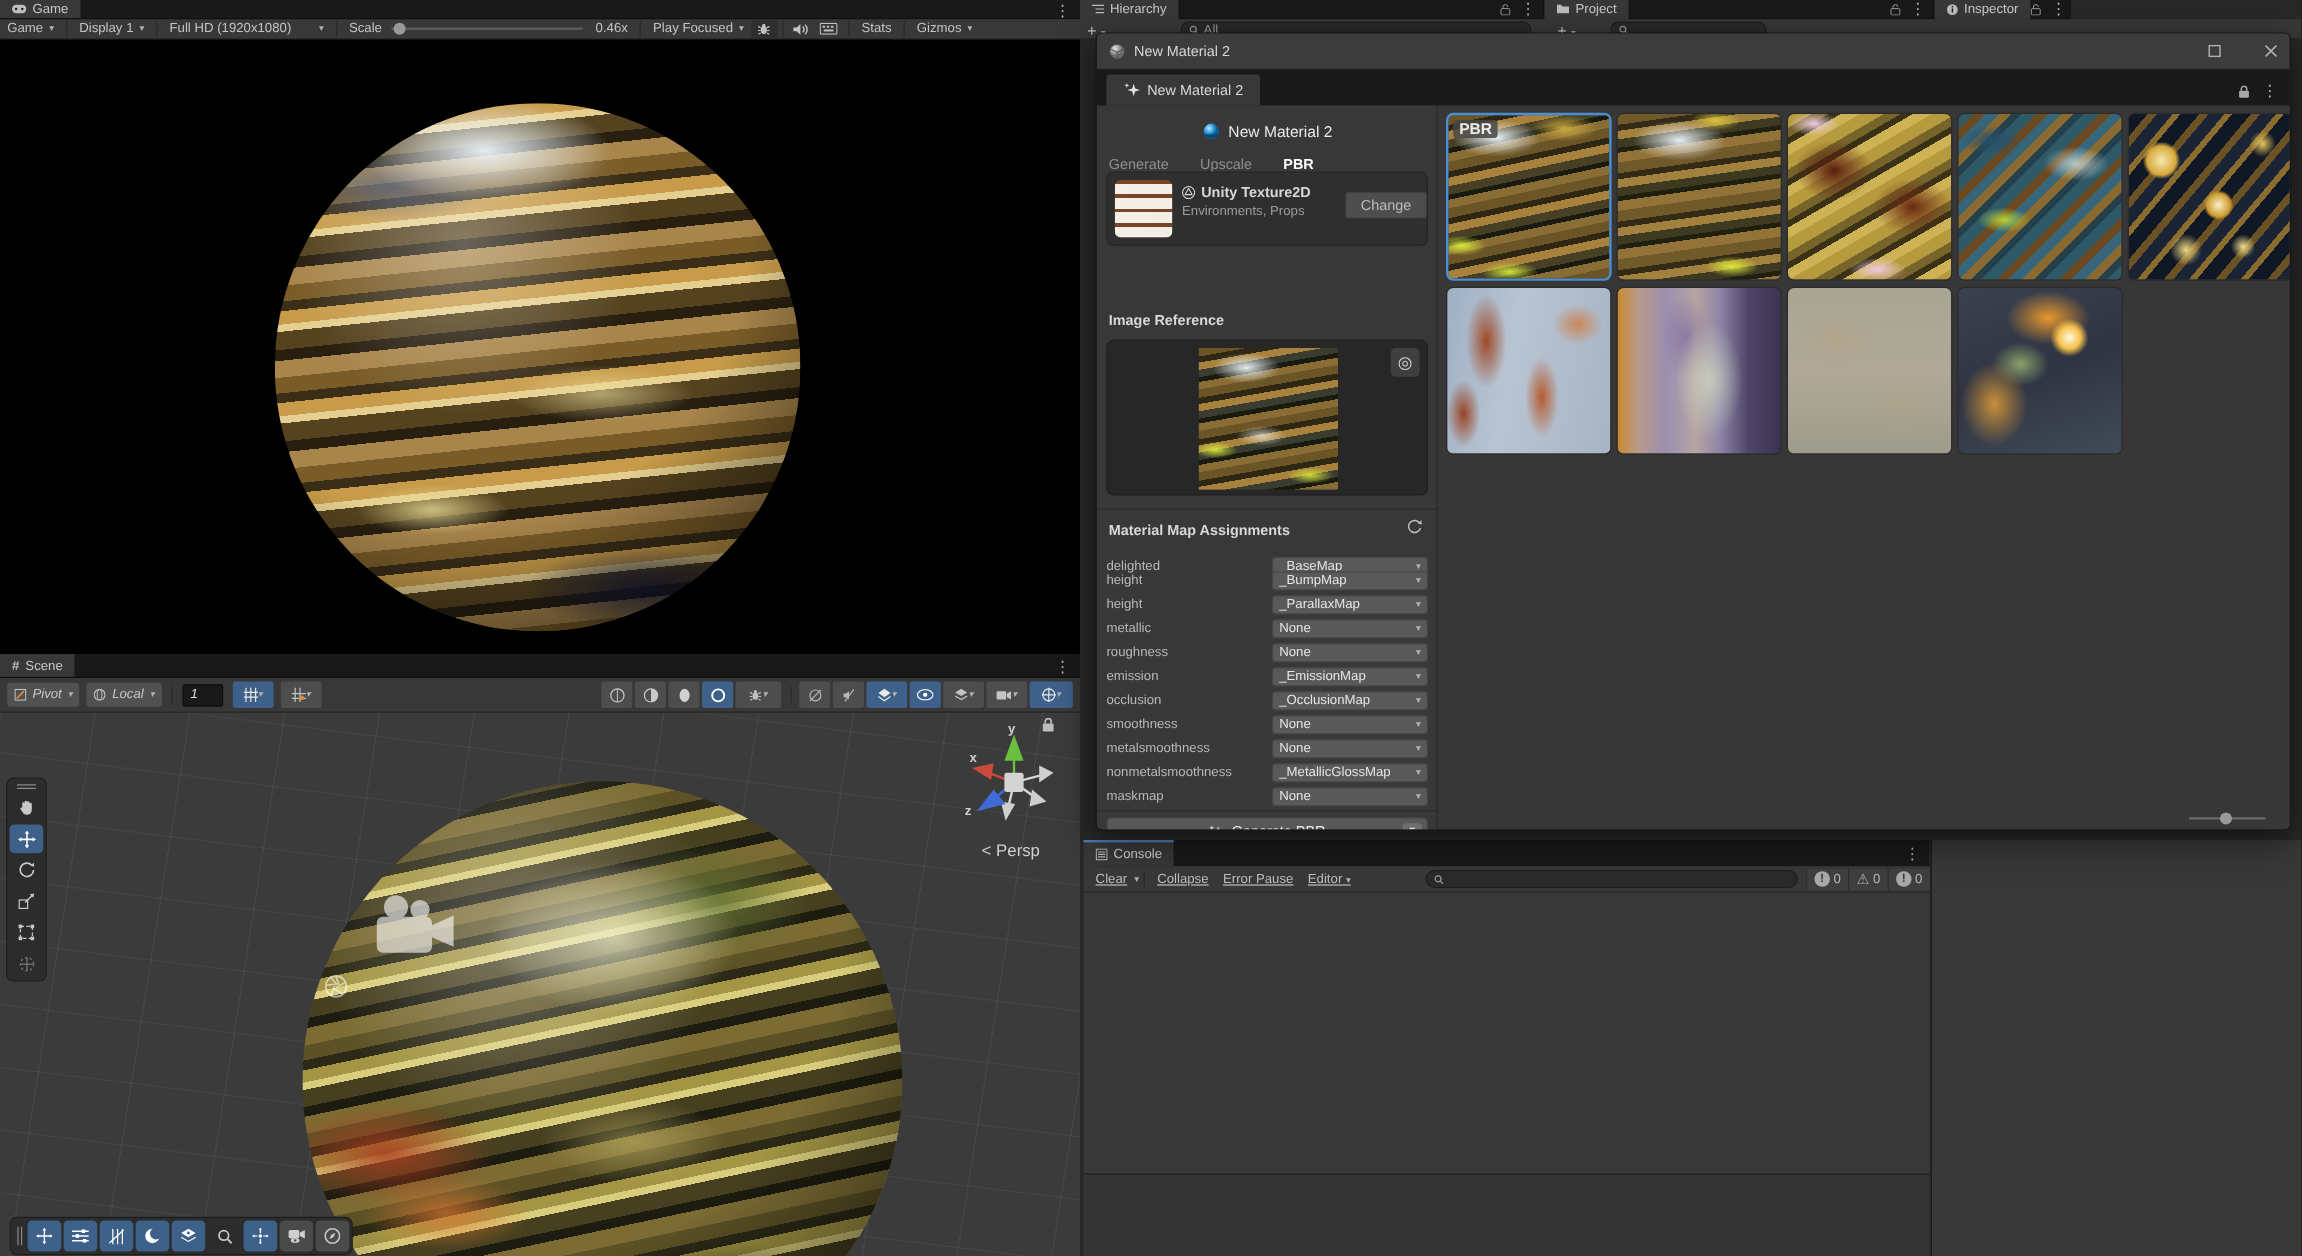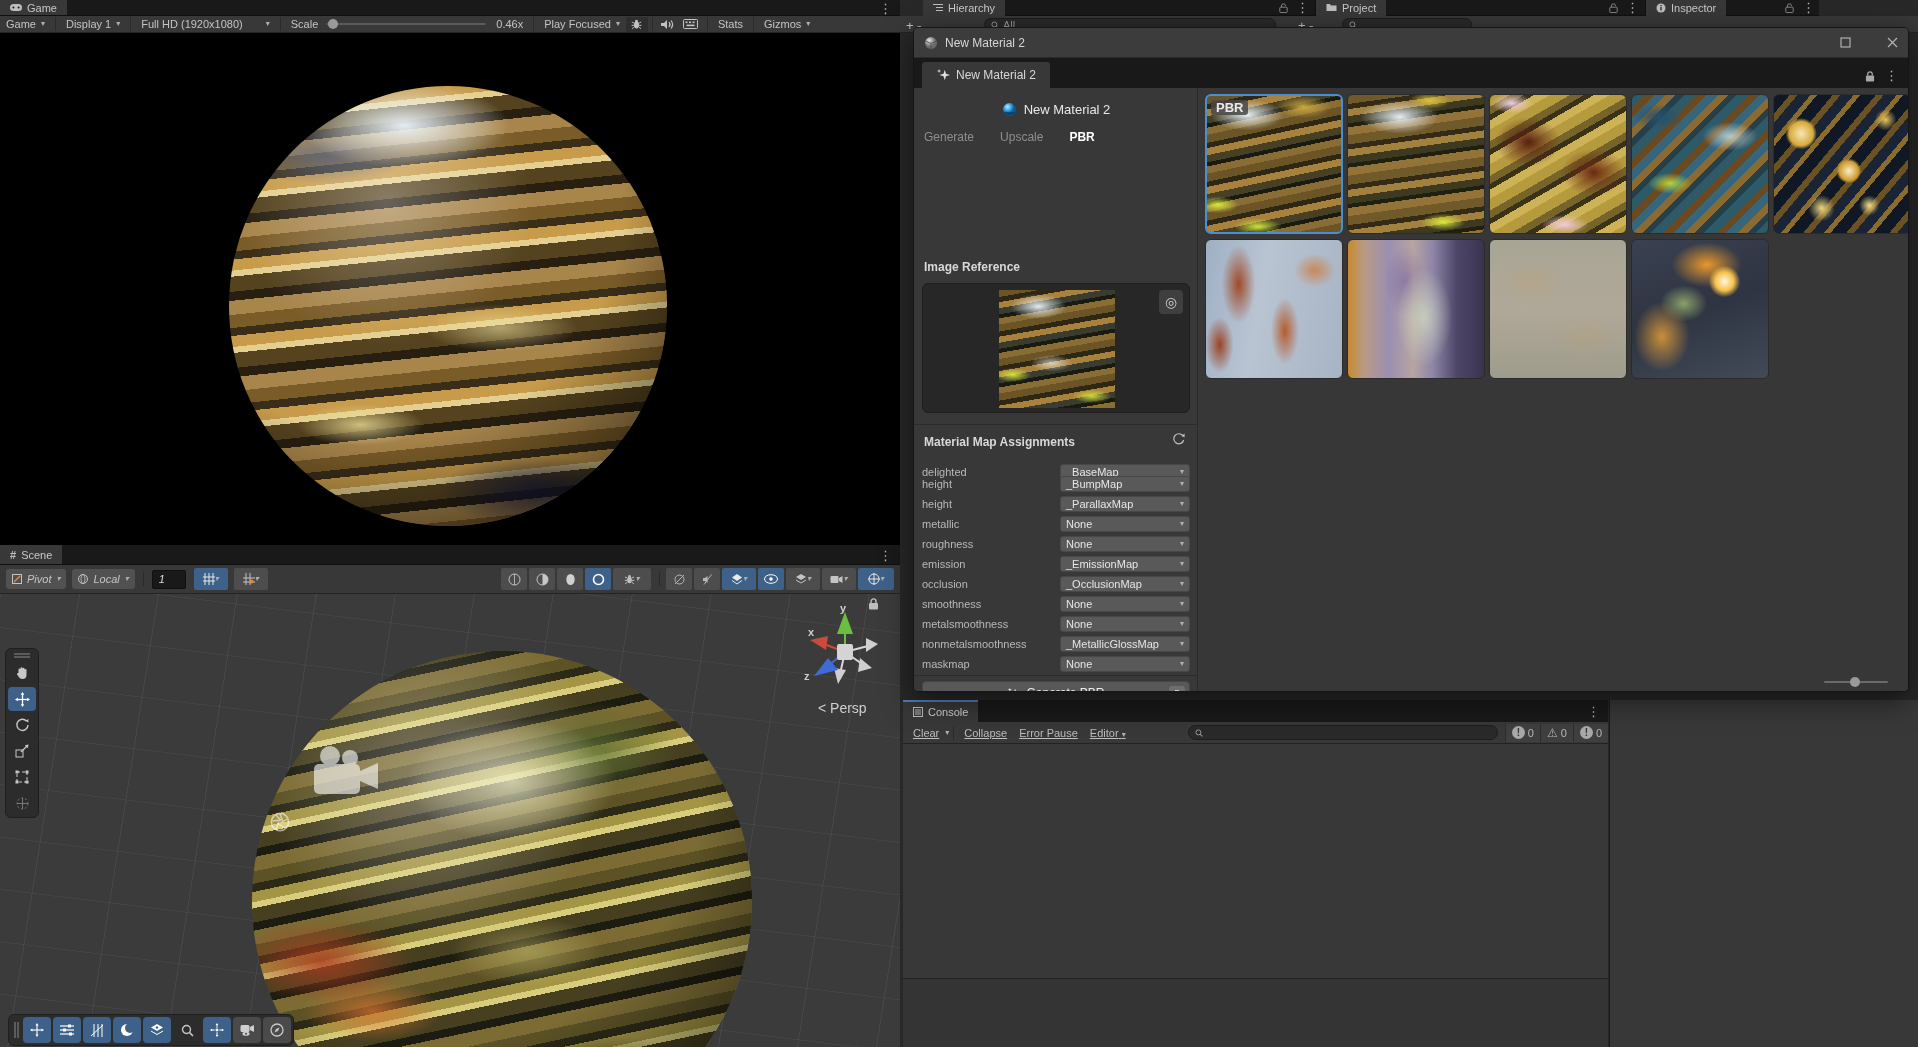--- a/index.html
+++ b/index.html
@@ -61,21 +61,21 @@
   .scene-toolbtn { width:26px; height:22px; background:#4d4d4d; border-radius:2px; display:inline-flex; align-items:center; justify-content:center; margin-right:2px; }
   .scene-toolbtn.blue { background:#3e6189; }
   .overlaybar { background:#2c2c2c; border:1px solid #1f1f1f; border-radius:6px; display:flex; align-items:center; padding:2px; gap:2px; }
   .tool-slot { width:28px; height:26px; border-radius:4px; display:flex; align-items:center; justify-content:center; }
   .tool-slot.active { background:#3e6189; }
   #left-tools { left:5px; top:54px; width:34px; flex-direction:column; }
   #left-tools .tool-slot { width:28px; height:24px; }
   #persp-label { color:#cfcfcf; font-size:14px; }
 
   
-  #right-tabstrip { left:900px; top:0; width:896px; height:16px; background:#191919; border-bottom:1px solid #101010;margin-left:23px; }
+  #right-tabstrip { left:900px; top:0; width:826px; height:16px; background:#191919; border-bottom:1px solid #101010; }
   #right-subbar { left:900px; top:16px; width:1018px; height:17px; background:#383838; border-bottom:1px solid #232323; }
   .mini-search { background:#2a2a2a; border:1px solid #1d1d1d; border-radius:7px; height:13px; display:flex; align-items:center; gap:4px; padding:0 6px; color:#9a9a9a; }
 
   
   #mat-window { left:913px; top:27px; width:996px; height:665px; background:#383838; border:1px solid #151515; border-radius:5px; box-shadow:0 8px 30px rgba(0,0,0,.55); overflow:hidden; }
   #mat-titlebar { left:0; top:0; width:100%; height:30px; background:#3c3c3c; border-bottom:1px solid #2a2a2a; display:flex; align-items:center; padding:0 10px; gap:7px; color:#d6d6d6; font-size:12px; }
   #mat-tabrow { left:0; top:30px; width:100%; height:30px; background:#191919; display:flex; align-items:flex-end; }
   #mat-tab { height:26px; background:#383838; display:flex; align-items:center; gap:6px; padding:0 14px; color:#d8d8d8; font-size:12px; border-radius:3px 3px 0 0; }
   #mat-left { left:0; top:60px; width:284px; height:605px; background:#383838; border-right:1px solid #2a2a2a; }
   #mat-right { left:285px; top:60px; width:711px; height:605px; background:#373737; }
@@ -825,20 +825,34 @@
             </svg>
           </span>
         <span style="color:#e8e8e8; font-size:13px;">New Material 2</span>
       </div>
       <div class="abs" style="left:10px; top:42px; display:flex; gap:26px;">
         <span class="mode-tab">Generate</span>
         <span class="mode-tab">Upscale</span>
         <span class="mode-tab active">PBR</span>
       </div>
 
+      <div class="abs" id="model-card">
+        <div class="abs" id="model-thumb"></div>
+        <div class="abs" style="left:62px; top:9px; display:flex; align-items:center; gap:5px;">
+          <span>
+              <svg width="11" height="11" viewBox="0 0 12 12">
+                <circle cx="6" cy="6" r="5.5" fill="none" stroke="#d8d8d8" stroke-width="1"></circle>
+                <path d="M6 2.2 L9.2 7.8 H2.8 Z" fill="none" stroke="#d8d8d8" stroke-width="1"></path>
+              </svg>
+            </span>
+          <span class="hdr">Unity Texture2D</span>
+        </div>
+        <div class="abs" style="left:62px; top:26px; color:#9c9c9c; font-size:11px;">Environments, Props</div>
+        <button class="chg-btn abs" style="left:198px; top:16px;">Change</button>
+      </div>
 
       <div class="abs hdr" style="left:10px; top:172px;">Image Reference</div>
       <div class="abs" id="imgref-panel">
         <div class="abs" id="imgref-thumb"></div>
         <div class="circle-iconbtn abs" style="right:6px; top:6px;">◎</div>
       </div>
 
       <div class="divline" style="top:336px;"></div>
       <div class="abs hdr" style="left:10px; top:347px;">Material Map Assignments</div>
       <span class="abs" style="right:12px; top:344px;">

